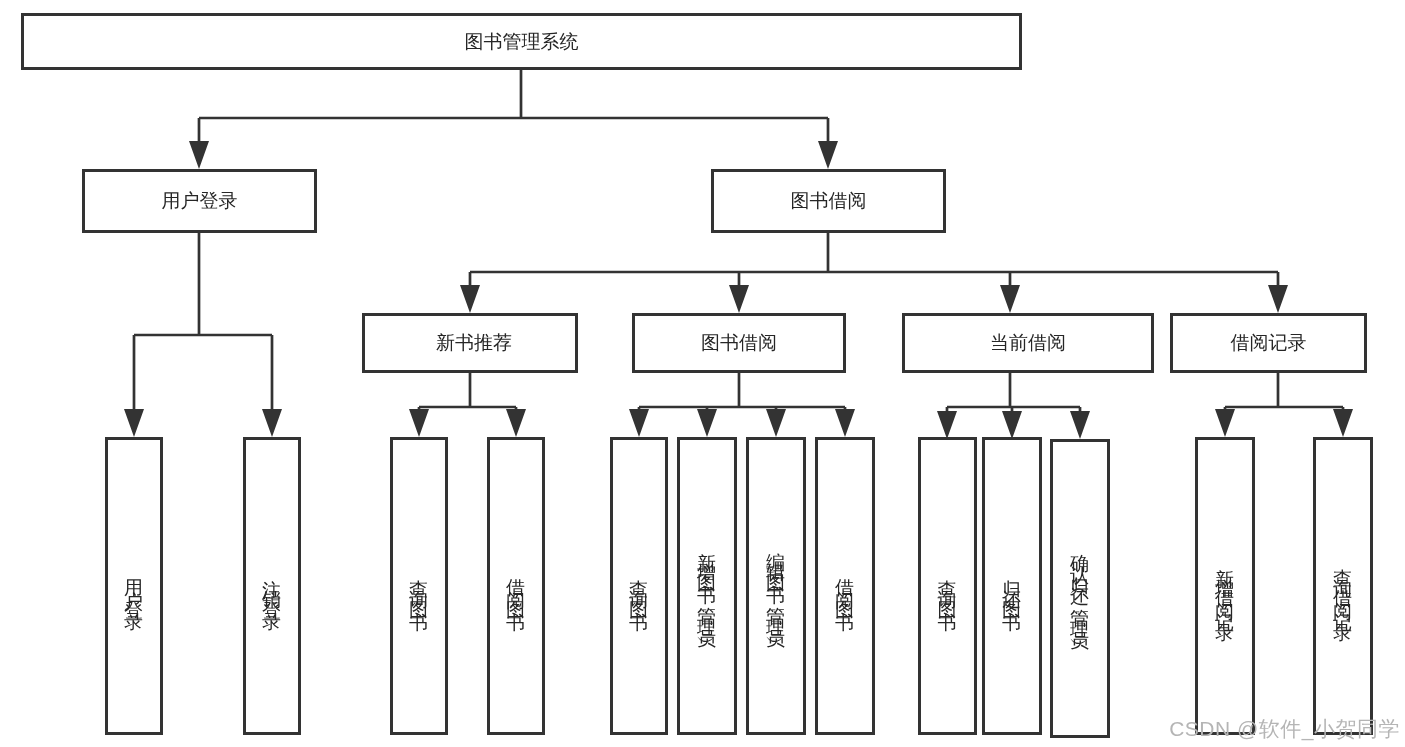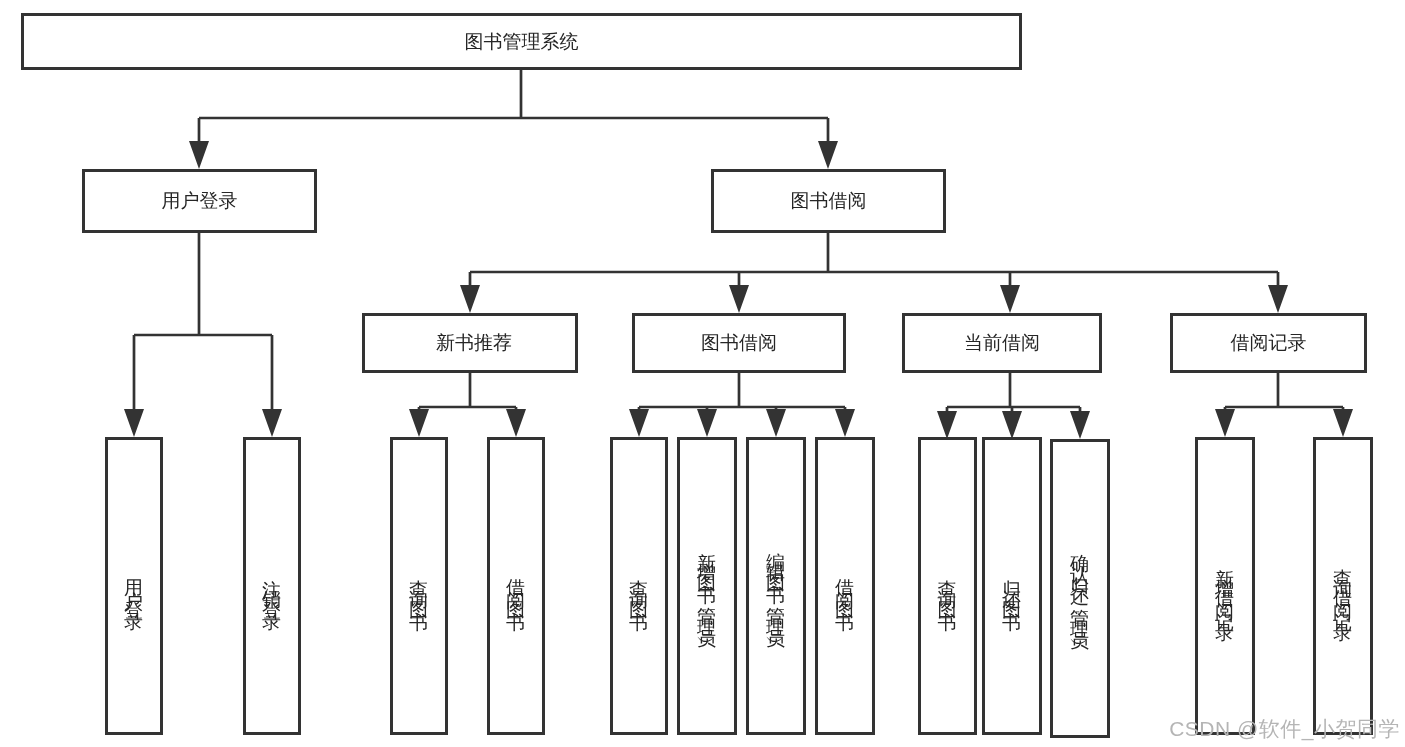--- a/index.html
+++ b/index.html
@@ -63,21 +63,21 @@
       <path d="M189,141 L209,141 L199,169 Z M818,141 L838,141 L828,169 Z M124,409 L144,409 L134,437 Z M262,409 L282,409 L272,437 Z M460,285 L480,285 L470,313 Z M729,285 L749,285 L739,313 Z M1000,285 L1020,285 L1010,313 Z M1268,285 L1288,285 L1278,313 Z M409,409 L429,409 L419,437 Z M506,409 L526,409 L516,437 Z M629,409 L649,409 L639,437 Z M697,409 L717,409 L707,437 Z M766,409 L786,409 L776,437 Z M835,409 L855,409 L845,437 Z M937,411 L957,411 L947,439 Z M1002,411 L1022,411 L1012,439 Z M1070,411 L1090,411 L1080,439 Z M1215,409 L1235,409 L1225,437 Z M1333,409 L1353,409 L1343,437 Z " fill="#333333" stroke="none"></path>
     </svg>
 
   <div class="node h" style="left: 21px; top: 13px; width: 1001px; height: 57px; border-color: rgb(51, 51, 51); color: rgb(38, 38, 38); background: rgb(255, 255, 255);">图书管理系统</div>
 
   <div class="node h" style="left: 82px; top: 169px; width: 235px; height: 64px; border-color: rgb(51, 51, 51); color: rgb(38, 38, 38); background: rgb(255, 255, 255);">用户登录</div>
   <div class="node h" style="left: 711px; top: 169px; width: 235px; height: 64px; border-color: rgb(51, 51, 51); color: rgb(38, 38, 38); background: rgb(255, 255, 255);">图书借阅</div>
 
   <div class="node h" style="left: 362px; top: 313px; width: 216px; height: 60px; border-color: rgb(51, 51, 51); color: rgb(38, 38, 38); background: rgb(255, 255, 255); padding-left: 8px;">新书推荐</div>
   <div class="node h" style="left: 632px; top: 313px; width: 214px; height: 60px; border-color: rgb(51, 51, 51); color: rgb(38, 38, 38); background: rgb(255, 255, 255);">图书借阅</div>
-  <div class="node h" style="left: 902px; top: 313px; width: 200px; height: 60px; border-color: rgb(51, 51, 51); color: rgb(38, 38, 38); background: rgb(255, 255, 255);">当前借阅</div>
+  <div class="node h" style="left: 902px; top: 313px; width: 252px; height: 60px; border-color: rgb(51, 51, 51); color: rgb(38, 38, 38); background: rgb(255, 255, 255);">当前借阅</div>
   <div class="node h" style="left: 1170px; top: 313px; width: 197px; height: 60px; border-color: rgb(51, 51, 51); color: rgb(38, 38, 38); background: rgb(255, 255, 255);">借阅记录</div>
 
   <div class="node v" style="left: 105px; top: 437px; width: 58px; height: 298px; border-color: rgb(51, 51, 51); color: rgb(38, 38, 38); background: rgb(255, 255, 255);">用户登录</div>
   <div class="node v" style="left: 243px; top: 437px; width: 58px; height: 298px; border-color: rgb(51, 51, 51); color: rgb(38, 38, 38); background: rgb(255, 255, 255);">注销登录</div>
 
   <div class="node v" style="left: 390px; top: 437px; width: 58px; height: 298px; border-color: rgb(51, 51, 51); color: rgb(38, 38, 38); background: rgb(255, 255, 255);">查询图书</div>
   <div class="node v" style="left: 487px; top: 437px; width: 58px; height: 298px; border-color: rgb(51, 51, 51); color: rgb(38, 38, 38); background: rgb(255, 255, 255);">借阅图书</div>
 
   <div class="node v" style="left: 610px; top: 437px; width: 58px; height: 298px; border-color: rgb(51, 51, 51); color: rgb(38, 38, 38); background: rgb(255, 255, 255);">查询图书</div>
   <div class="node v" style="left: 677px; top: 437px; width: 60px; height: 298px; border-color: rgb(51, 51, 51); color: rgb(38, 38, 38); background: rgb(255, 255, 255);">新增图书（管理员）</div>

